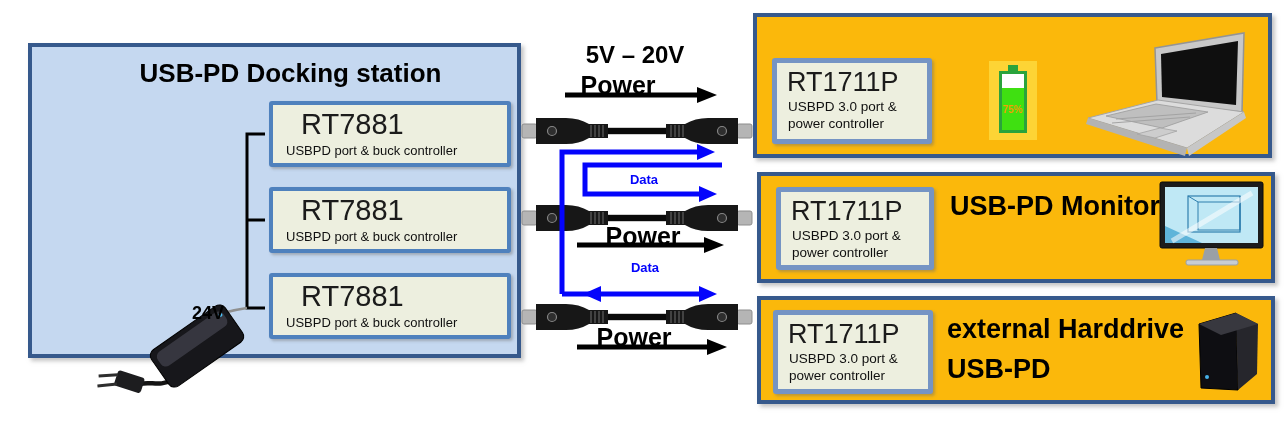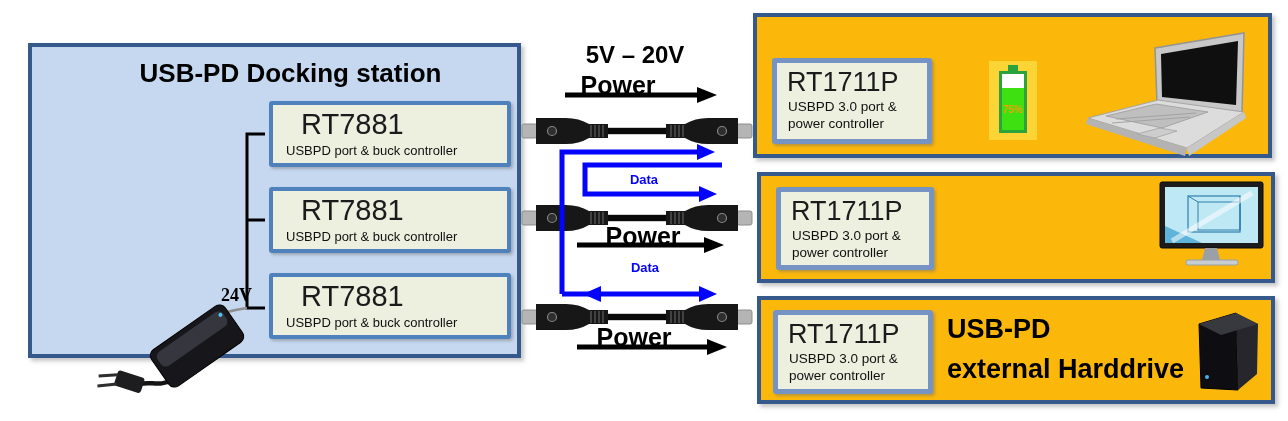--- a/index.html
+++ b/index.html
@@ -46,22 +46,22 @@
   
   .lbl{position:absolute;font-weight:bold;z-index:6;text-align:center;white-space:nowrap;}
   .lbl-voltage{left:561px;top:41px;width:148px;font-size:24px;}
   .lbl-power{font-size:25px;width:100px;}
   .lbl-data{font-size:13px;width:80px;color:var(--data_blue);}
   .lbl-p1{left:568px;top:71px;}
   .lbl-d1{left:604px;top:172px;}
   .lbl-p2{left:593px;top:222px;}
   .lbl-d2{left:605px;top:260px;}
   .lbl-p3{left:584px;top:323px;}
-  .lbl-24v{position:absolute;left:160px;top:238px;width:60px;text-align:right;
-           font-weight:bold;font-size:18px;z-index:6;font-family:Liberation Serif, serif;}
+  .lbl-24v{position:absolute;left:160px;top:256px;width:60px;text-align:left;
+           font-weight:bold;font-size:18px;z-index:6;}
   
   .battery-tile{position:absolute;left:232px;top:44px;width:48px;height:79px;
                 background:var(--battery_tile);}
   .battery-body{position:absolute;left:10px;top:10px;width:22px;height:56px;
                 background:#ffffff;border:3px solid var(--battery_border);}
   .battery-cap{position:absolute;left:19px;top:4px;width:10px;height:6px;
                background:var(--battery_border);}
   .battery-fill{position:absolute;left:0;bottom:0;width:100%;height:75%;
                 background:var(--battery_green);display:flex;align-items:center;justify-content:center;}
   .battery-pct{font-size:10px;font-weight:bold;color:var(--battery_text);}
@@ -102,31 +102,32 @@
       <div class="battery-cap"></div>
       <div class="battery-body">
         <div class="battery-fill">
           <span class="battery-pct">75%</span>
         </div>
       </div>
     </div>
   </div>
 
   <div class="device dev-monitor">
+    <div class="dev-title t-monitor">USB-PD Monitor</div>
     <div class="chip chip-dev chip-mon">
       <div class="chip-name">RT1711P</div>
       <div class="chip-desc">USBPD 3.0  port &amp;</div>
       <div class="chip-desc">power controller</div>
     </div>
   </div>
 
   <div class="device dev-harddrive">
     <div class="dev-title t-harddrive">
+      <div>external Harddrive</div>
       <div>USB-PD</div>
-      <div>external Harddrive</div>
     </div>
     <div class="chip chip-dev chip-hdd">
       <div class="chip-name">RT1711P</div>
       <div class="chip-desc">USBPD 3.0  port &amp;</div>
       <div class="chip-desc">power controller</div>
     </div>
   </div>
 
   <div class="lbl lbl-voltage">5V – 20V</div>
   <div class="lbl lbl-power lbl-p1">Power</div>

